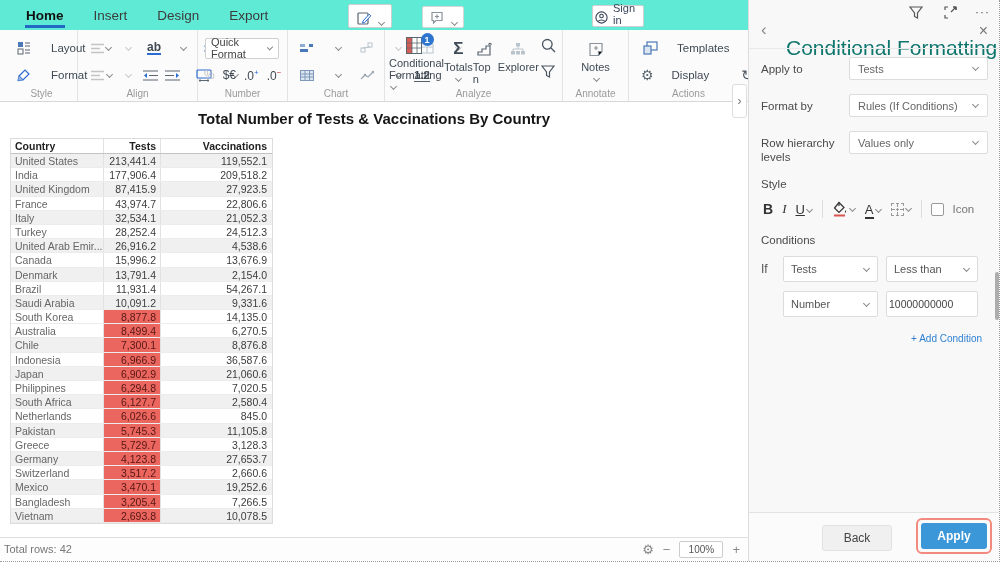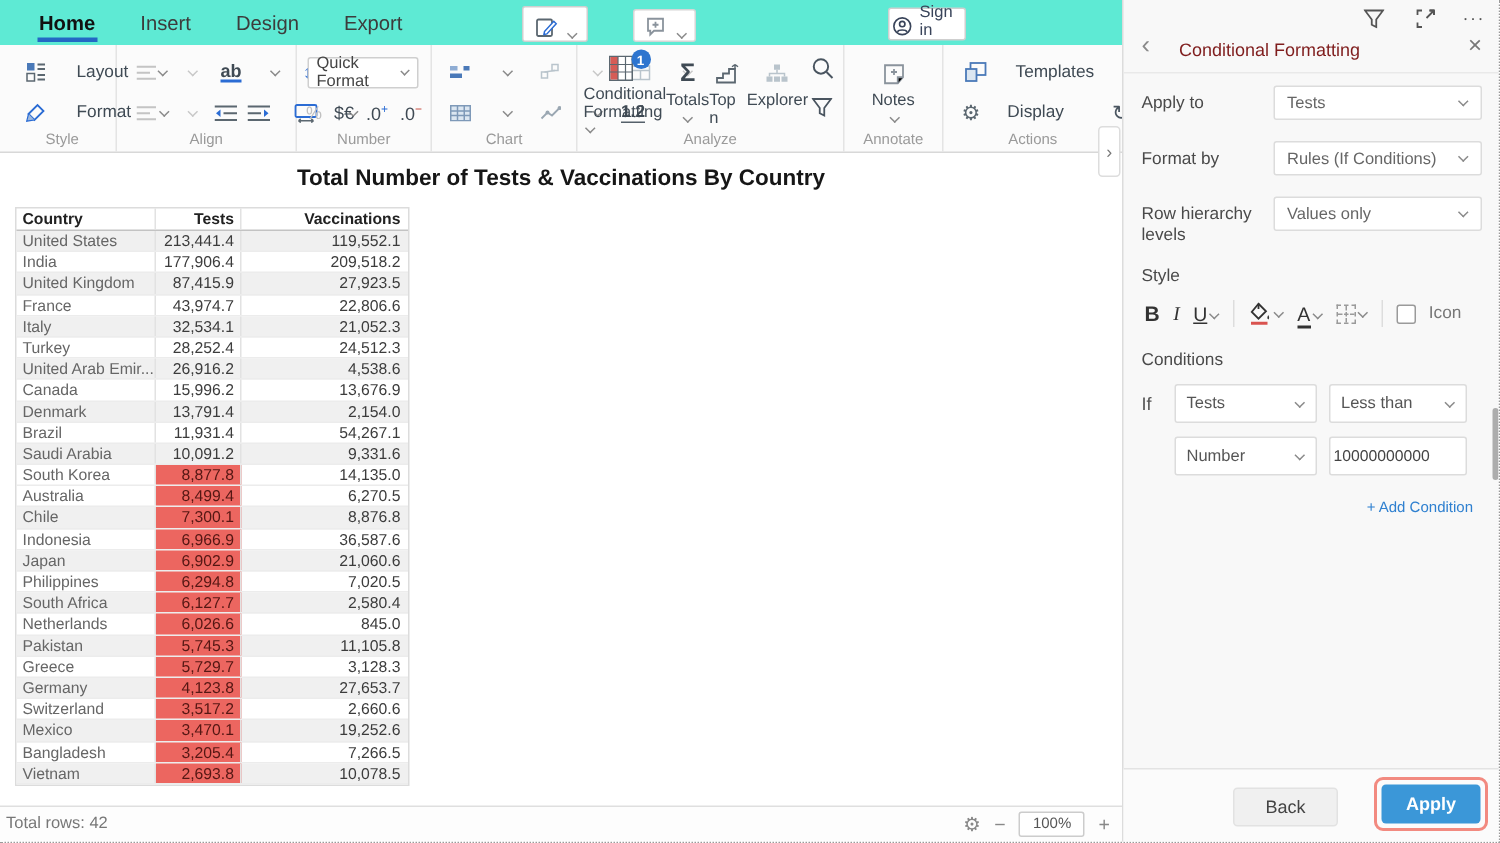--- a/index.html
+++ b/index.html
@@ -61,21 +61,21 @@
   .statusbar{position:absolute;top:537px;left:0;width:748px;height:25px;background:#fdfdfd;border-top:1px solid #dfdfdf;font-size:11px;color:#777;}
   .sb-left{position:absolute;left:4px;top:5px;}
   .sb-right{position:absolute;right:8px;top:3px;display:flex;align-items:center;gap:9px;color:#888;}
   .zoombox{width:44px;height:17px;border:1px solid #ccc;background:#fff;border-radius:2px;font-size:10px;color:#555;display:flex;align-items:center;justify-content:center;}
 
   
   #panel{position:absolute;left:748px;top:0;width:252px;height:562px;background:#f8f8f8;border-left:1px solid #dcdcdc;}
   .p-topicons{position:absolute;top:3px;right:10px;display:flex;gap:16px;align-items:center;color:#555;}
   .p-header{position:absolute;top:18px;left:0;width:100%;height:30px;}
   .p-back{position:absolute;left:12px;top:2px;font-size:17px;color:#8a8a8a;cursor:pointer;}
-  .p-title{position:absolute;left:37px;top:8px;font-size:12px;color:#7f1d1d;}
+  .p-title{position:absolute;left:37px;top:18px;font-size:21px;color:#0f766e;}
   .p-close{position:absolute;right:12px;top:6px;font-size:16px;color:#777;cursor:pointer;line-height:14px;}
   .p-body{position:absolute;top:48px;left:0;width:100%;bottom:50px;border-top:1px solid #e9e9e9;padding:8px 12px 0 12px;overflow:hidden;}
   .fieldrow{display:flex;margin-bottom:14px;align-items:flex-start;}
   .f-label{width:88px;font-size:11.5px;color:#4a4a4a;padding-top:5px;line-height:14px;}
   .f-ctl{flex:1;height:23px;background:#fff;border:1px solid #dcdcdc;border-radius:2px;font-size:11px;color:#666;display:flex;align-items:center;padding:0 8px;}
   .f-ctl.sel{justify-content:space-between;cursor:pointer;}
   .sec-label{font-size:11.5px;color:#4a4a4a;margin:2px 0 10px;}
   .stylebar{display:flex;align-items:center;gap:9px;margin:0 0 16px 2px;font-size:13px;color:#333;}
   .sb-b{font-weight:bold;font-size:14px;cursor:pointer;}
   .sb-i{font-style:italic;font-family:"Liberation Serif",serif;cursor:pointer;}

